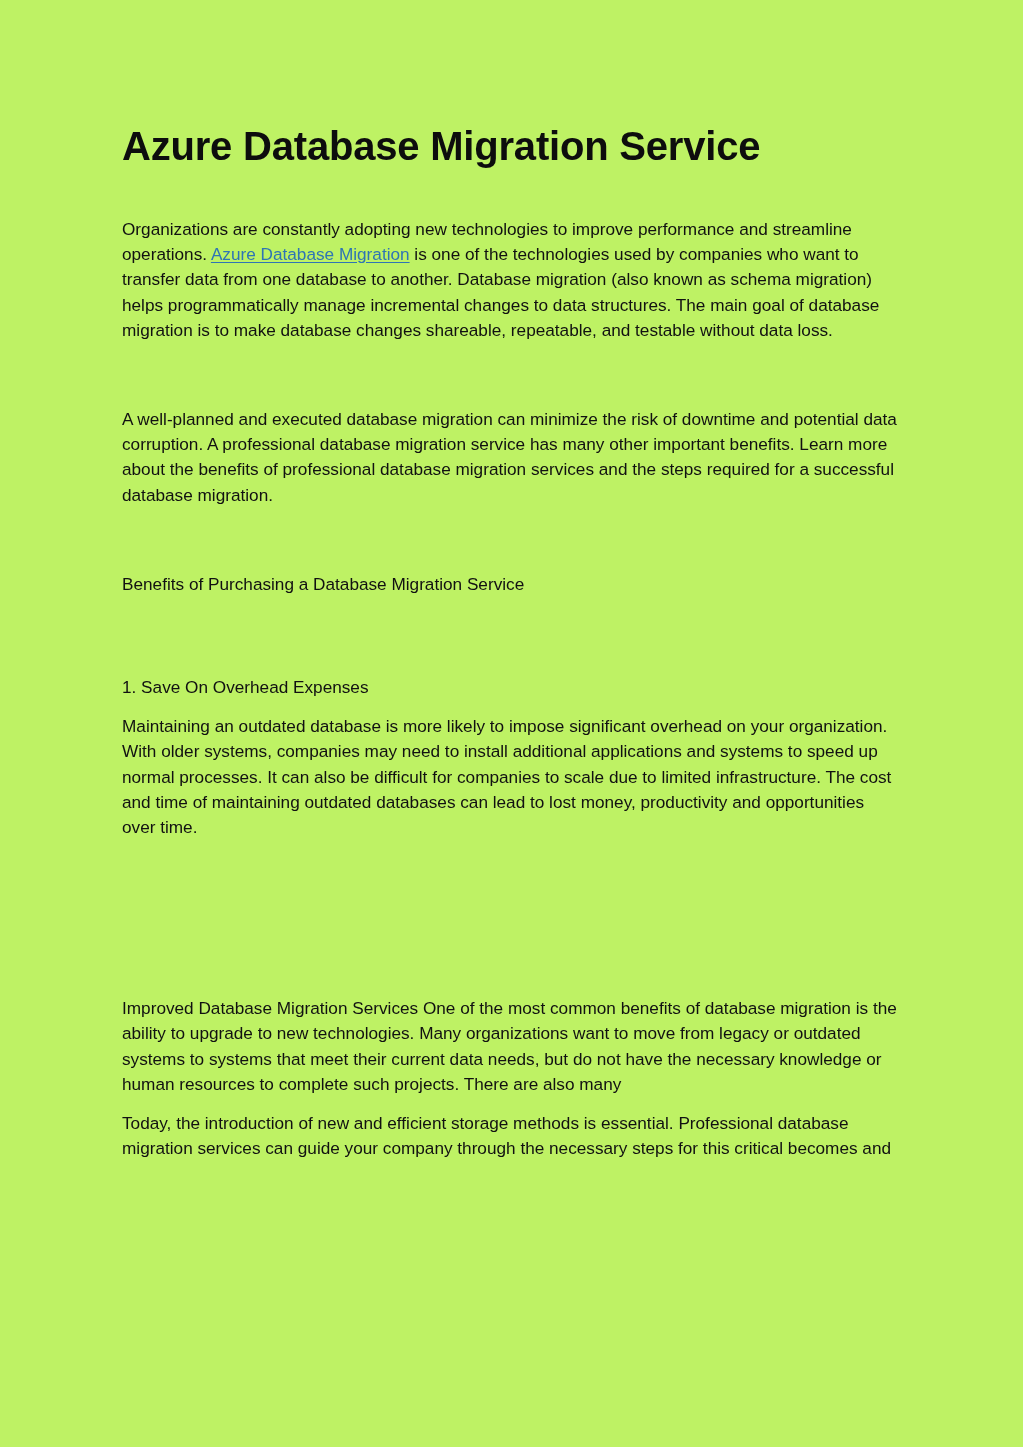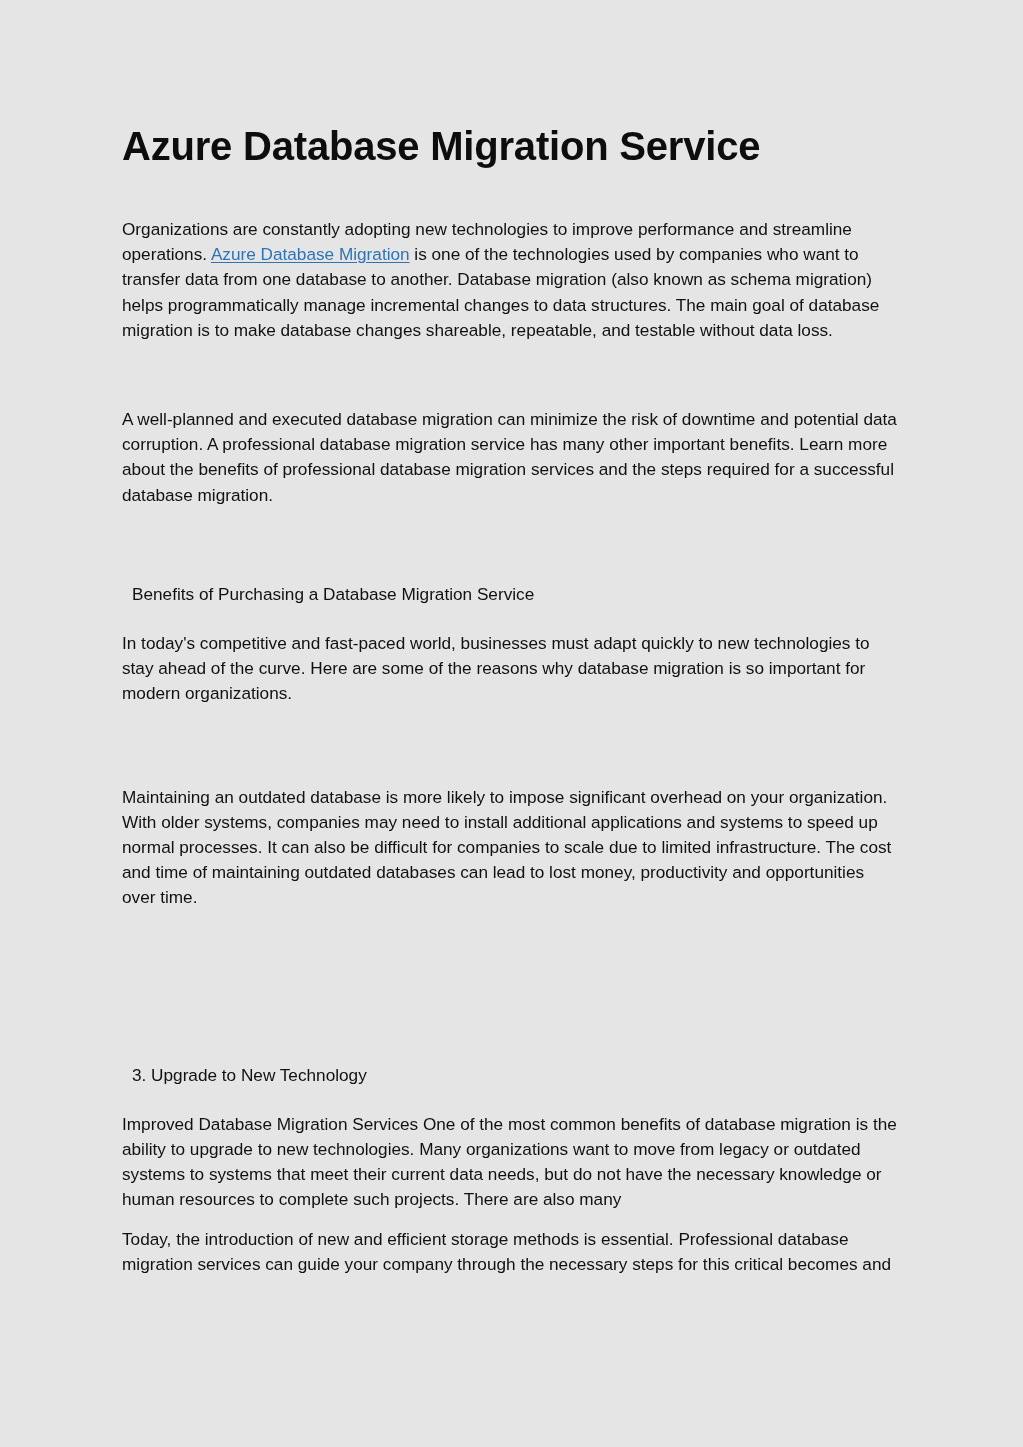--- a/index.html
+++ b/index.html
@@ -11,21 +11,21 @@
   body {
     font-family: "Liberation Sans", sans-serif;
     color: #0d0d0d;
     -webkit-font-smoothing: antialiased;
   }
 
   .page {
     position: relative;
     width: 1023px;
     height: 1447px;
-    background: #e5e5e5;
+    background: #bef264;
     overflow: hidden;
     box-sizing: border-box;
   }
 
   .content {
     position: absolute;
     left: 122px;
     top: 0;
     width: 780px;
   }
@@ -57,21 +57,21 @@
   .doc-link {
     color: #2e74b5;
     text-underline-offset: 2px;
   }
 
   .heading-line {
     font-size: 17.2px;
     line-height: 25.2px;
     font-weight: 400;
     color: #111111;
-    margin: 10px;
+    margin: 0;
   }
 </style>
 </head>
 <body>
 
 <div class="page">
   <div class="content">
 
     <h1 class="doc-title">Azure Database Migration Service</h1>
 
@@ -82,38 +82,37 @@
     <div class="gap-large"></div>
 
     <p class="para">A well-planned and executed database migration can minimize the risk of downtime and potential data corruption. A professional database migration service has many other important benefits. Learn more about the benefits of professional database migration services and the steps required for a successful database migration.</p>
 
     <div class="gap-large"></div>
 
     <p class="heading-line">Benefits of Purchasing a Database Migration Service</p>
 
     <div class="gap-small"></div>
 
-    <p class="para">In today's competitive and fast-paced world, businesses must adapt quickly to new technologies to stay ahead of the curve. Here are some of the reasons why database migration is so important for modern organizations.</p>
 
     <div class="gap-large"></div>
 
+    <p class="heading-line">1. Save On Overhead Expenses</p>
 
     <div class="gap-small"></div>
 
     <p class="para">Maintaining an outdated database is more likely to impose significant overhead on your organization. With older systems, companies may need to install additional applications and systems to speed up normal processes. It can also be difficult for companies to scale due to limited infrastructure. The cost and time of maintaining outdated databases can lead to lost money, productivity and opportunities over time.</p>
 
     <div class="gap-large"></div>
 
 
     <div class="gap-small"></div>
 
 
     <div class="gap-large"></div>
 
-    <p class="heading-line">3. Upgrade to New Technology</p>
 
     <div class="gap-small"></div>
 
     <p class="para">Improved Database Migration Services One of the most common benefits of database migration is the ability to upgrade to new technologies. Many organizations want to move from legacy or outdated systems to systems that meet their current data needs, but do not have the necessary knowledge or human resources to complete such projects. There are also many</p>
 
     <div class="gap-small"></div>
 
     <p class="para">Today, the introduction of new and efficient storage methods is essential. Professional database migration services can guide your company through the necessary steps for this critical becomes and</p>
 
   </div>

